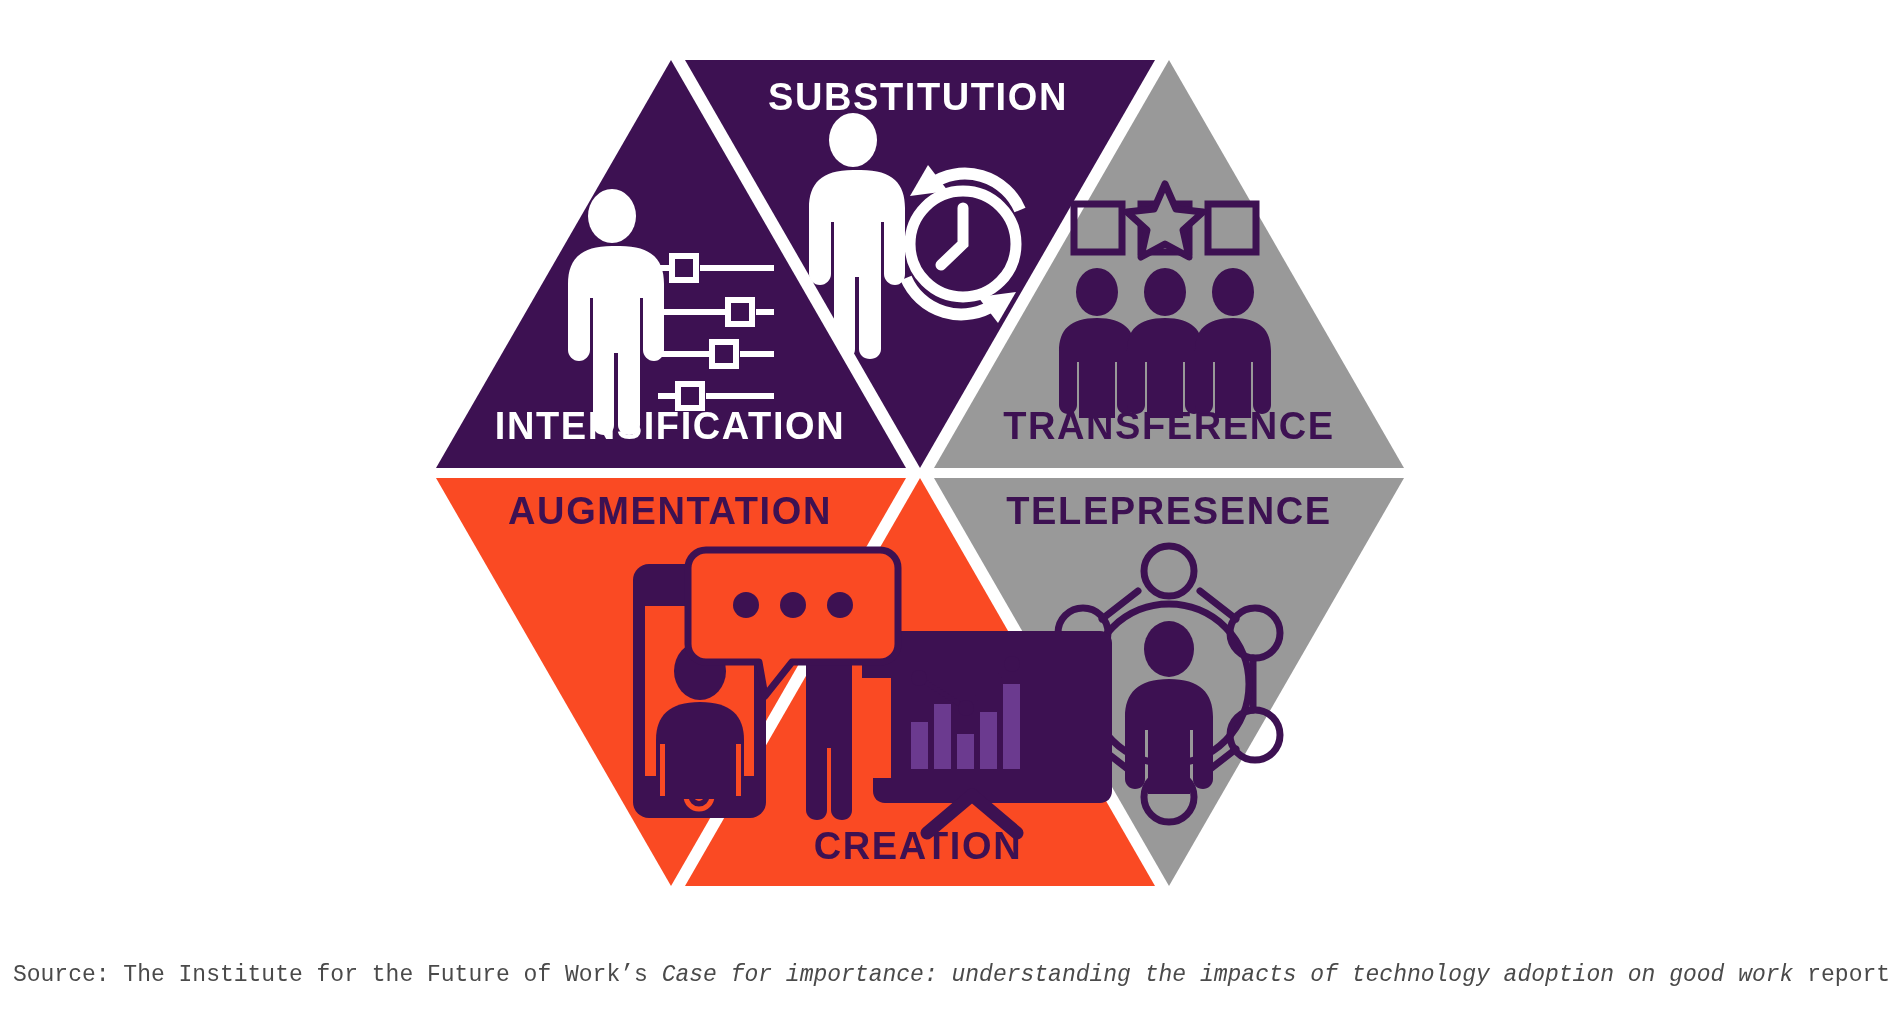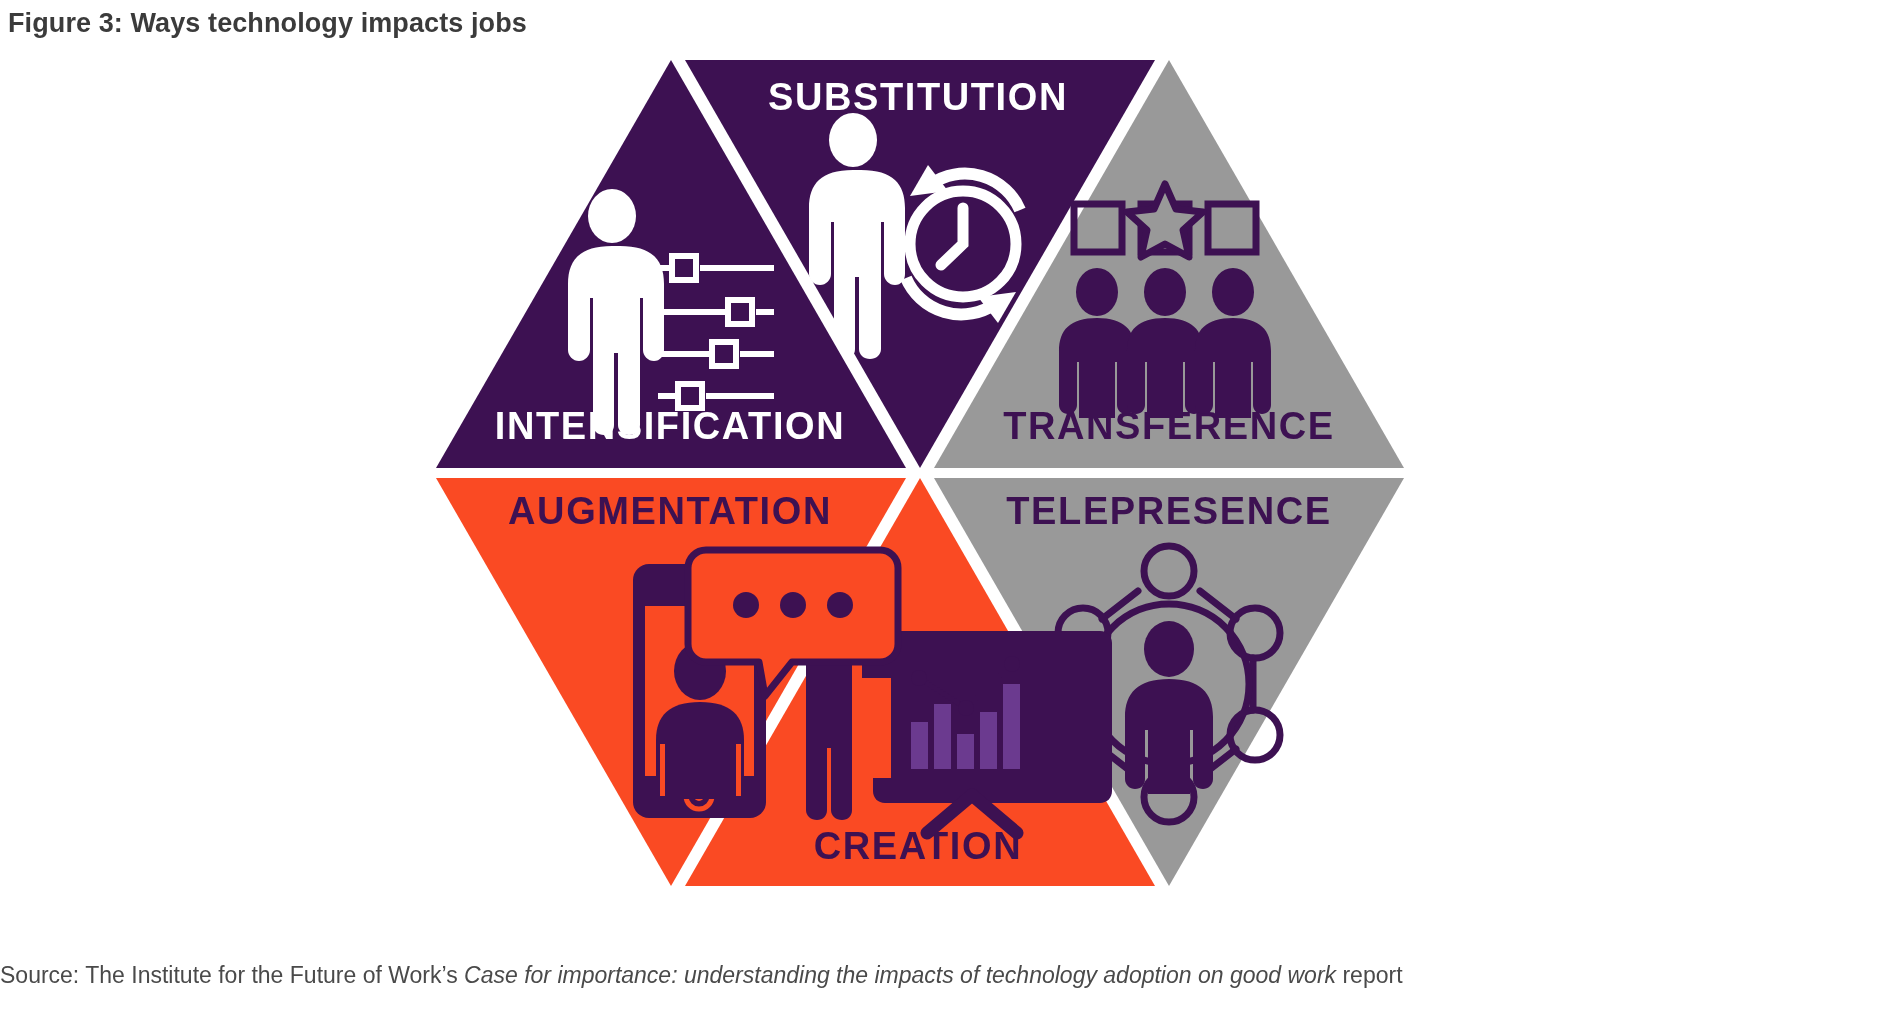--- a/index.html
+++ b/index.html
@@ -23,31 +23,30 @@
   .seg-label{
     font-family:"Liberation Sans","DejaVu Sans",sans-serif;
     font-weight:700;font-size:38px;letter-spacing:1.6px;
     text-anchor:middle;dominant-baseline:middle;
   }
   .label-light{fill:#ffffff;}
   .label-dark{fill:#3D1152;}
 
   .source{
     position:absolute;left:0;right:0;top:962px;
-    font-size:23px;color:#4a4a4a;
-    font-family:Liberation Sans, sans-serif;
+    text-align:center;font-size:23px;color:#4a4a4a;
+    font-family:Liberation Mono, monospace;
   }
   .source .ital{font-style:italic;}
 </style>
 </head>
 <body>
 
 <div class="page">
 
-  <div class="fig-title">Figure 3: Ways technology impacts jobs</div>
 
   <div class="hex-wrap">
     <svg class="hex" viewBox="0 0 1903 900" xmlns="http://www.w3.org/2000/svg">
 
       <g>
         <polygon points="685,16 1155,16 920,424" fill="#3D1152"></polygon>
         <text class="seg-label label-light" x="918" y="56">SUBSTITUTION</text>
 
         <g fill="#ffffff">
 

